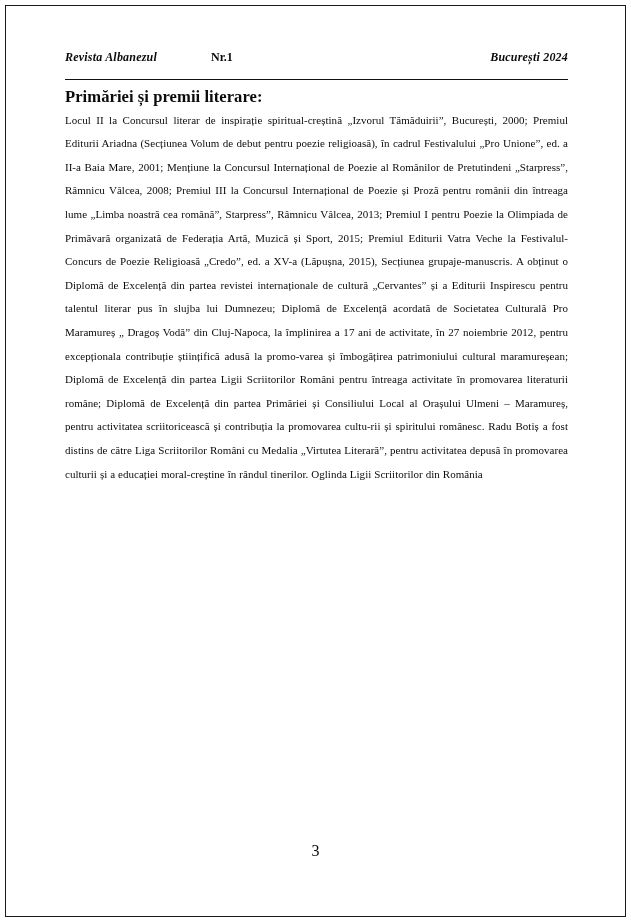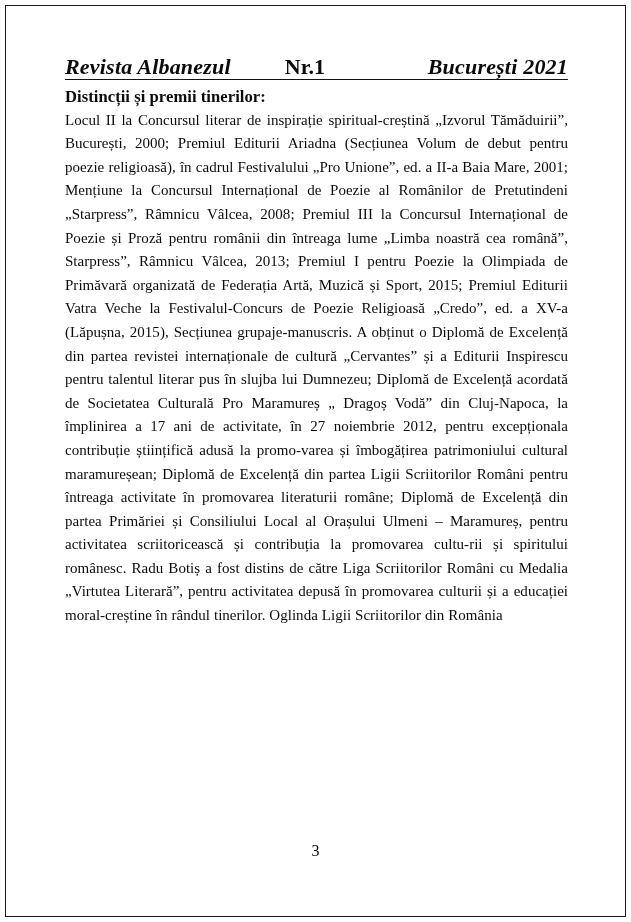--- a/index.html
+++ b/index.html
@@ -25,26 +25,26 @@
     height: 912px;
     border: 1px solid #1a1a1a;
     box-sizing: border-box;
     pointer-events: none;
   }
 
   
   .running-header {
     position: absolute;
     left: 65px;
-    top: 57px;
+    top: 47px;
     width: 503px;
     height: 22px;
     display: flex;
     align-items: baseline;
-    font-size: 22px;
+    font-size: 12px;
     line-height: 20px;
     white-space: nowrap;
   }
   .hdr-journal {
     font-style: italic;
     font-weight: bold;
     letter-spacing: 0.2px;
     flex: 0 0 auto;
   }
   .hdr-issue {
@@ -78,21 +78,21 @@
   }
   .section-heading {
     font-weight: bold;
     font-size: 16.6px;
     line-height: 23.6px;
     margin: 0;
     text-align: left;
     letter-spacing: 0.05px;
   }
   .body-paragraph {
-    font-size: 15px;
+    font-size: 11px;
     line-height: 23.6px;
     margin: 0;
     text-align: justify;
     text-justify: inter-word;
     hyphens: none;
     letter-spacing: 0.02px;
     word-spacing: 0.2px;
   }
 
   
@@ -109,24 +109,24 @@
 </head>
 <body>
 
 <div class="page">
 
   <div class="page-border"></div>
 
   <div class="running-header">
     <span class="hdr-journal">Revista Albanezul</span>
     <span class="hdr-issue">Nr.1</span>
-    <span class="hdr-place">București 2021</span>
+    <span class="hdr-place">București 2024</span>
   </div>
   <div class="header-rule"></div>
 
   <div class="content">
-    <h2 class="section-heading">Distincții și premii tinerilor:</h2>
+    <h2 class="section-heading">Primăriei și premii literare:</h2>
     <p class="body-paragraph">Locul II la Concursul literar de inspirație spiritual-creștină „Izvorul Tămăduirii”, București, 2000; Premiul Editurii Ariadna (Secțiunea Volum de debut pentru poezie religioasă), în cadrul Festivalului „Pro Unione”, ed. a II-a Baia Mare, 2001; Mențiune la Concursul Internațional de Poezie al Românilor de Pretutindeni „Starpress”, Râmnicu Vâlcea, 2008; Premiul III la Concursul Internațional de Poezie și Proză pentru românii din întreaga lume „Limba noastră cea română”, Starpress”, Râmnicu Vâlcea, 2013; Premiul I pentru Poezie la Olimpiada de Primăvară organizată de Federația Artă, Muzică și Sport, 2015; Premiul Editurii Vatra Veche la Festivalul-Concurs de Poezie Religioasă „Credo”, ed. a XV-a (Lăpușna, 2015), Secțiunea grupaje-manuscris. A obținut o Diplomă de Excelență din partea revistei internaționale de cultură „Cervantes” și a Editurii Inspirescu pentru talentul literar pus în slujba lui Dumnezeu; Diplomă de Excelență acordată de Societatea Culturală Pro Maramureș „ Dragoș Vodă” din Cluj-Napoca, la împlinirea a 17 ani de activitate, în 27 noiembrie 2012, pentru excepționala contribuție științifică adusă la promo-varea și îmbogățirea patrimoniului cultural maramureșean; Diplomă de Excelență din partea Ligii Scriitorilor Români pentru întreaga activitate în promovarea literaturii române; Diplomă de Excelență din partea Primăriei și Consiliului Local al Orașului Ulmeni – Maramureș, pentru activitatea scriitoricească și contribuția la promovarea cultu-rii și spiritului românesc. Radu Botiș a fost distins de către Liga Scriitorilor Români cu Medalia „Virtutea Literară”, pentru activitatea depusă în promovarea culturii și a educației moral-creștine în rândul tinerilor. Oglinda Ligii Scriitorilor din România</p>
   </div>
 
   <div class="folio">3</div>
 
 </div>
 
 </body></html>

